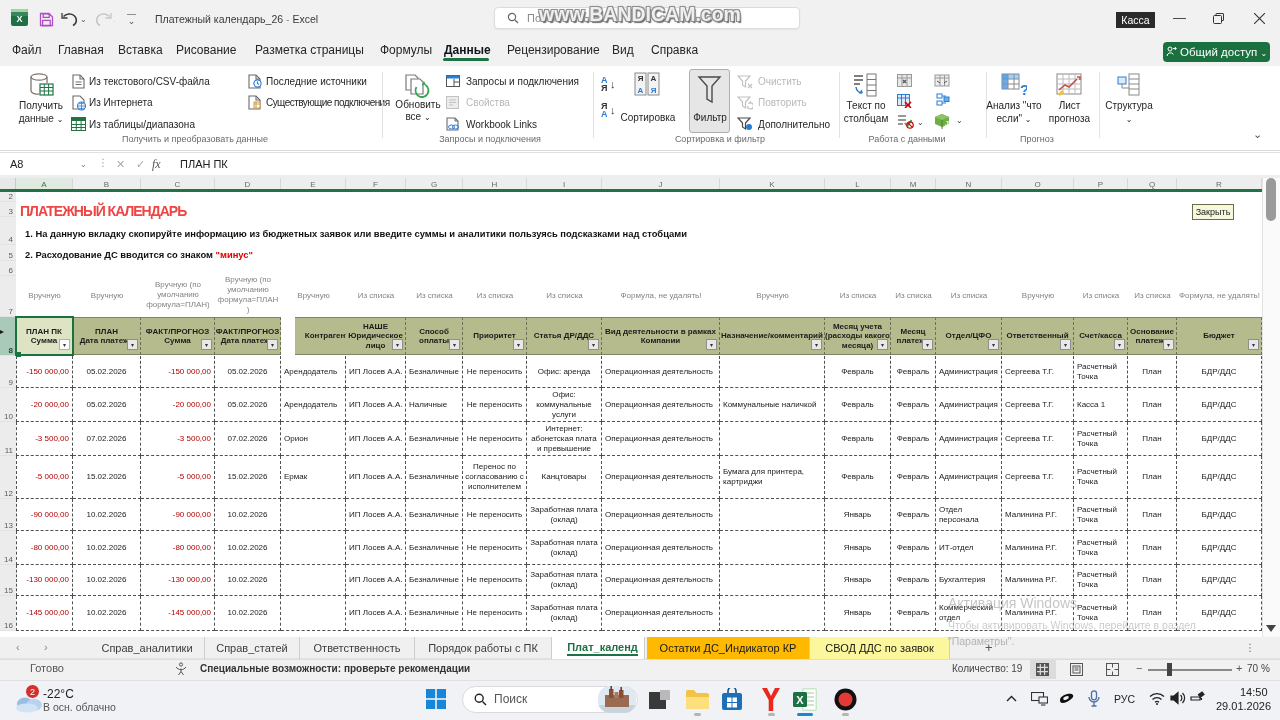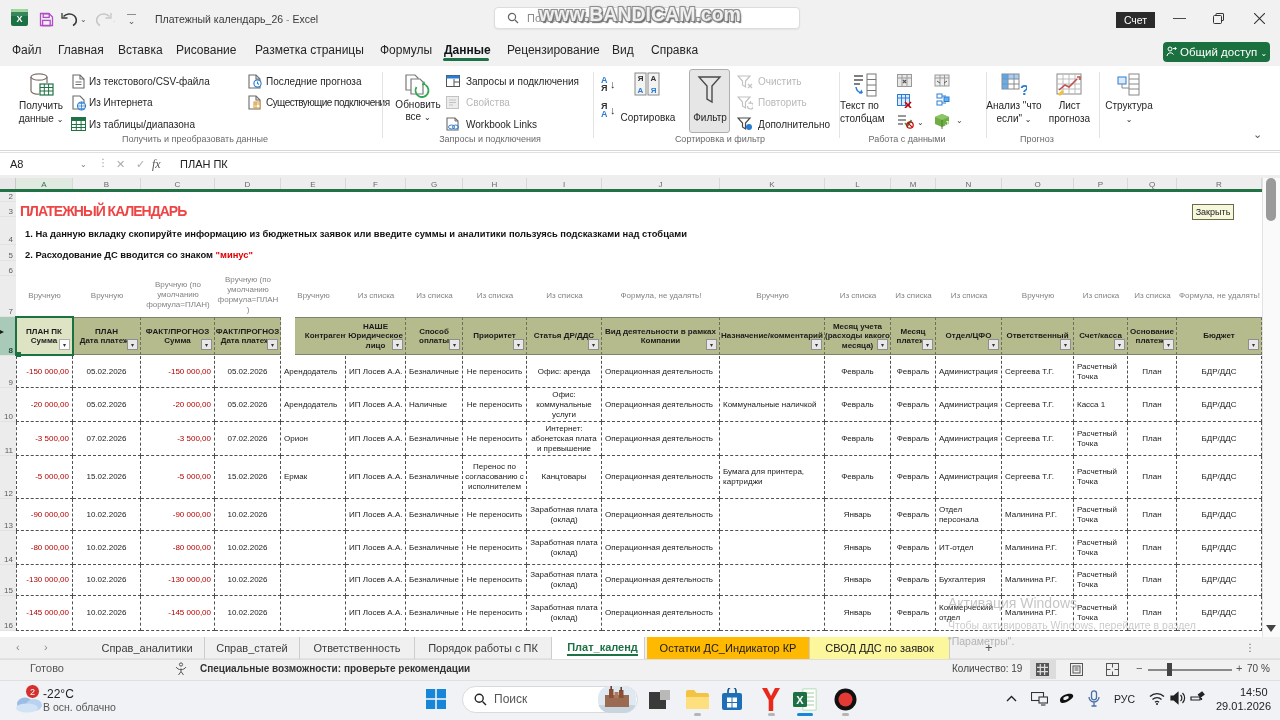--- a/index.html
+++ b/index.html
@@ -81,21 +81,21 @@
 
   <div class="ab" style="left:494px;top:7px;width:306px;height:22px;background:#fff;border:1px solid #dcdcdc;border-radius:4px;box-shadow:0 1px 2px rgba(0,0,0,.06)"></div>
   <svg class="ab" style="left:507px;top:12px" width="12" height="12" viewBox="0 0 12 12" fill="none" stroke="#666" stroke-width="1.2">
       <circle cx="5" cy="5" r="3.6"></circle>
       <path d="M8 8 L11 11"></path>
     </svg>
   <div class="ab" style="left:527px;top:12px;font-size:11px;color:#8a8a8a">Поиск</div>
 
   <div class="ab" style="left:500px;top:3px;width:280px;height:28px;text-align:center;font-size:19.5px;font-weight:bold;letter-spacing:0px;color:#efefef;text-shadow:-1px -1px 0 #8f8f8f, 1px -1px 0 #8f8f8f, -1px 1px 0 #8f8f8f, 1.5px 1.5px 1px #6f6f6f, 0 0 3px #aaa;z-index:5;white-space:nowrap">www.BANDICAM.com</div>
 
-  <div class="ab" style="left:1116px;top:12px;width:39px;height:16px;background:#2b2b2b;color:#fff;font-size:10.5px;text-align:center;line-height:16px">Счет</div>
+  <div class="ab" style="left:1116px;top:12px;width:39px;height:16px;background:#2b2b2b;color:#fff;font-size:10.5px;text-align:center;line-height:16px">Касса</div>
   <div class="ab" style="left:1173px;top:10px;font-size:13px;color:#333">—</div>
   <svg class="ab" style="left:1213px;top:13px" width="11" height="11" viewBox="0 0 11 11" fill="none" stroke="#333" stroke-width="1">
       <rect x="0.5" y="2.5" width="8" height="8" rx="1"></rect>
       <path d="M3 2.5 V1 a0.5 0.5 0 0 1 .5-.5 H10 a0.5 0.5 0 0 1 .5.5 V7 a0.5 0.5 0 0 1 -.5.5 H8.8"></path>
     </svg>
   <svg class="ab" style="left:1254px;top:13px" width="11" height="11" viewBox="0 0 11 11" stroke="#333" stroke-width="1.1">
       <path d="M0 0 L11 11 M11 0 L0 11"></path>
     </svg>
 </div>
 
@@ -152,21 +152,21 @@
       <path d="M0.5 7.5 h14 M0.5 10.5 h14 M5.3 4 v10 M10.1 4 v10" stroke="#217346" stroke-width="1"></path>
     </svg>
   <div class="ab rtxt" style="left:89px;top:119px">Из таблицы/диапазона</div>
 
   <svg class="ab" style="left:248px;top:74px" width="14" height="15" viewBox="0 0 14 15" fill="none" stroke="#6b6b6b" stroke-width="1.1">
       <path d="M1 1 h7 l4 4 v9 h-11 z"></path>
       <path d="M8 1 v4 h4"></path>
       <circle cx="9.5" cy="9.5" r="3.6" fill="#fff" stroke="#2b7cd3"></circle>
       <path d="M9.5 7.5 v2 l1.5 1" stroke="#2b7cd3"></path>
     </svg>
-  <div class="ab rtxt" style="left:266px;top:76px">Последние прогноза</div>
+  <div class="ab rtxt" style="left:266px;top:76px">Последние источники</div>
   <svg class="ab" style="left:248px;top:95px" width="14" height="15" viewBox="0 0 14 15" fill="none" stroke="#6b6b6b" stroke-width="1.1">
       <path d="M1 1 h7 l4 4 v9 h-11 z"></path>
       <path d="M8 1 v4 h4"></path>
       <rect x="6" y="7" width="6" height="6" fill="#fff" stroke="#d8a146"></rect>
       <path d="M6 9 h6 M8 7 v6" stroke="#d8a146"></path>
     </svg>
   <div class="ab rtxt" style="left:266px;top:97px;letter-spacing:-0.55px">Существующие подключения</div>
   <div class="glabel" style="left:60px;width:270px">Получить и преобразовать данные</div>
   <div class="rsep" style="left:382px"></div>
 
@@ -237,21 +237,21 @@
   <div class="glabel" style="left:620px;width:200px">Сортировка и фильтр</div>
   <div class="rsep" style="left:839px"></div>
 
   <svg class="ab" style="left:852px;top:73px" width="27" height="26" viewBox="0 0 27 26" fill="none">
       <path d="M2 3 h9 M2 7 h9 M2 11 h6" stroke="#555" stroke-width="1.4"></path>
       <rect x="15" y="1" width="9" height="22" stroke="#777" stroke-width="1"></rect>
       <path d="M15 6.5 h9 M15 12 h9 M15 17.5 h9" stroke="#777"></path>
       <path d="M10 20 a7 7 0 0 1 -6 -6" stroke="#2b7cd3" stroke-width="1.5"></path>
       <path d="M7 20.7 l4 -.7 l-1.5 -3.6 z" fill="#2b7cd3"></path>
     </svg>
-  <div class="ab rtxt" style="left:840px;top:99px;width:52px;text-align:left;line-height:13px">Текст по<br>столбцам</div>
+  <div class="ab rtxt" style="left:840px;top:99px;width:52px;text-align:center;line-height:13px">Текст по<br>столбцам</div>
   <svg class="ab" style="left:897px;top:74px" width="15" height="13" viewBox="0 0 15 13">
       <rect x="0.5" y="0.5" width="14" height="12" fill="#e8e8e8" stroke="#999"></rect>
       <path d="M0.5 4 h14 M5 0.5 v12 M10 0.5 v12" stroke="#999"></path>
       <path d="M6 6 l3 3 M9 6 l-3 3" stroke="#555" stroke-width="1.2"></path>
     </svg>
   <svg class="ab" style="left:897px;top:94px" width="15" height="14" viewBox="0 0 15 14">
       <rect x="0.5" y="0.5" width="12" height="11" fill="#dceafc" stroke="#2b7cd3"></rect>
       <path d="M0.5 4 h12 M4.5 0.5 v11 M8.5 0.5 v11" stroke="#2b7cd3"></path>
       <path d="M8 8 l6 6 M14 8 l-6 6" stroke="#c00" stroke-width="1.6"></path>
     </svg>

